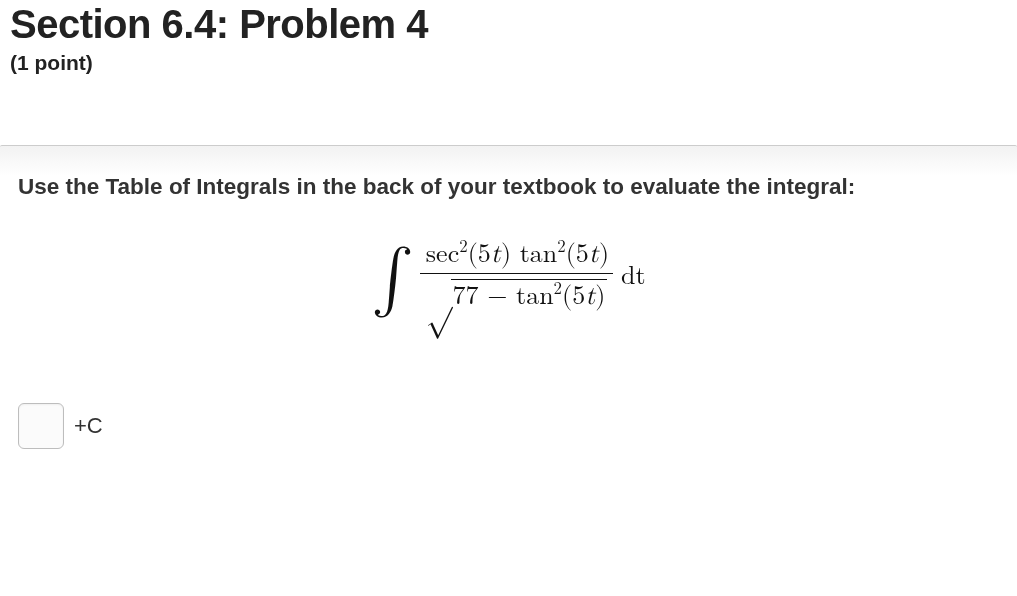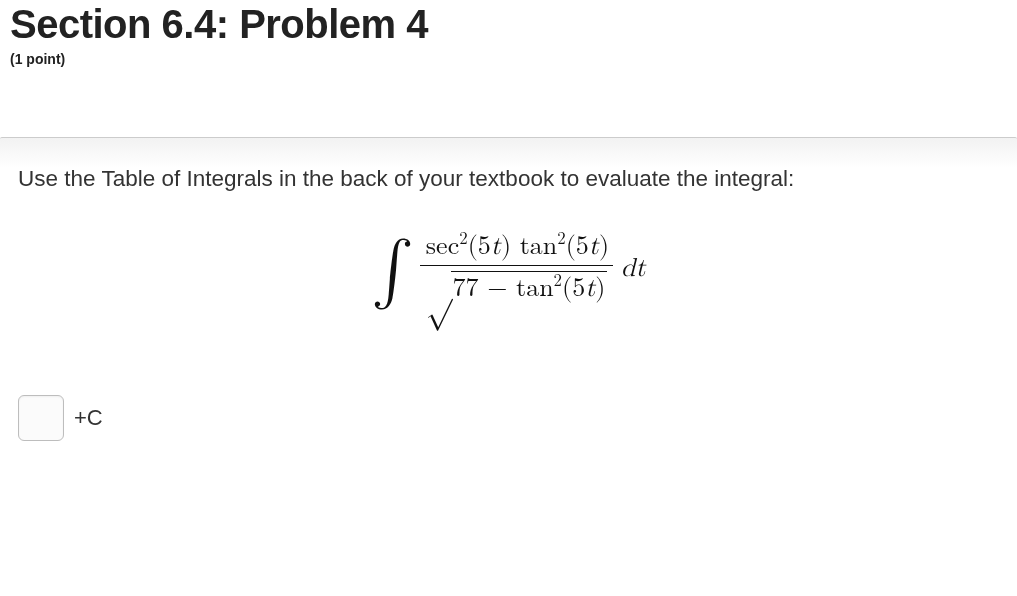--- a/index.html
+++ b/index.html
@@ -19,36 +19,36 @@
   .header {
     padding: 2px 10px 0 10px;
   }
   h1.title {
     font-size: 40px;
     font-weight: 700;
     margin: 0 0 4px 0;
     letter-spacing: -0.5px;
   }
   .points {
-    font-size: 14px;
+    font-size: 21px;
     font-weight: 700;
     margin: 0 0 0 0;
   }
   .problem-box {
     margin-top: 70px;
     border-top: 1px solid #ccc;
     background: linear-gradient(to bottom, #f2f2f2 0%, #ffffff 30px);
     padding: 28px 18px 20px 18px;
     border-radius: 2px;
   }
   .instruction {
     font-size: 22.5px;
     color: #333;
     margin: 0 0 40px 0;
-    font-weight: 400;
+    font-weight: 700;
   }
   .integral-wrap {
     text-align: center;
     margin: 0 auto 90px auto;
   }
   .math-row {
     display: inline-flex;
     align-items: center;
     gap: 6px;
     font-family: "Cambria Math", "Latin Modern Math", "STIX Two Math", Georgia, serif;
@@ -89,21 +89,21 @@
     border-top: 1.5px solid #111;
     padding: 2px 2px 0 2px;
     margin-left: -2px;
   }
   sup {
     font-size: 0.65em;
     vertical-align: super;
     line-height: 0;
   }
   .var { font-style: italic; }
-  .dt { font-style: italic; margin-left: 0; }
+  .dt { margin-left: 0; }
   .answer-row {
     display: flex;
     align-items: center;
     gap: 10px;
     margin-top: 10px;
   }
   .answer-input {
     width: 46px;
     height: 46px;
     border: 1px solid #bdbdbd;

